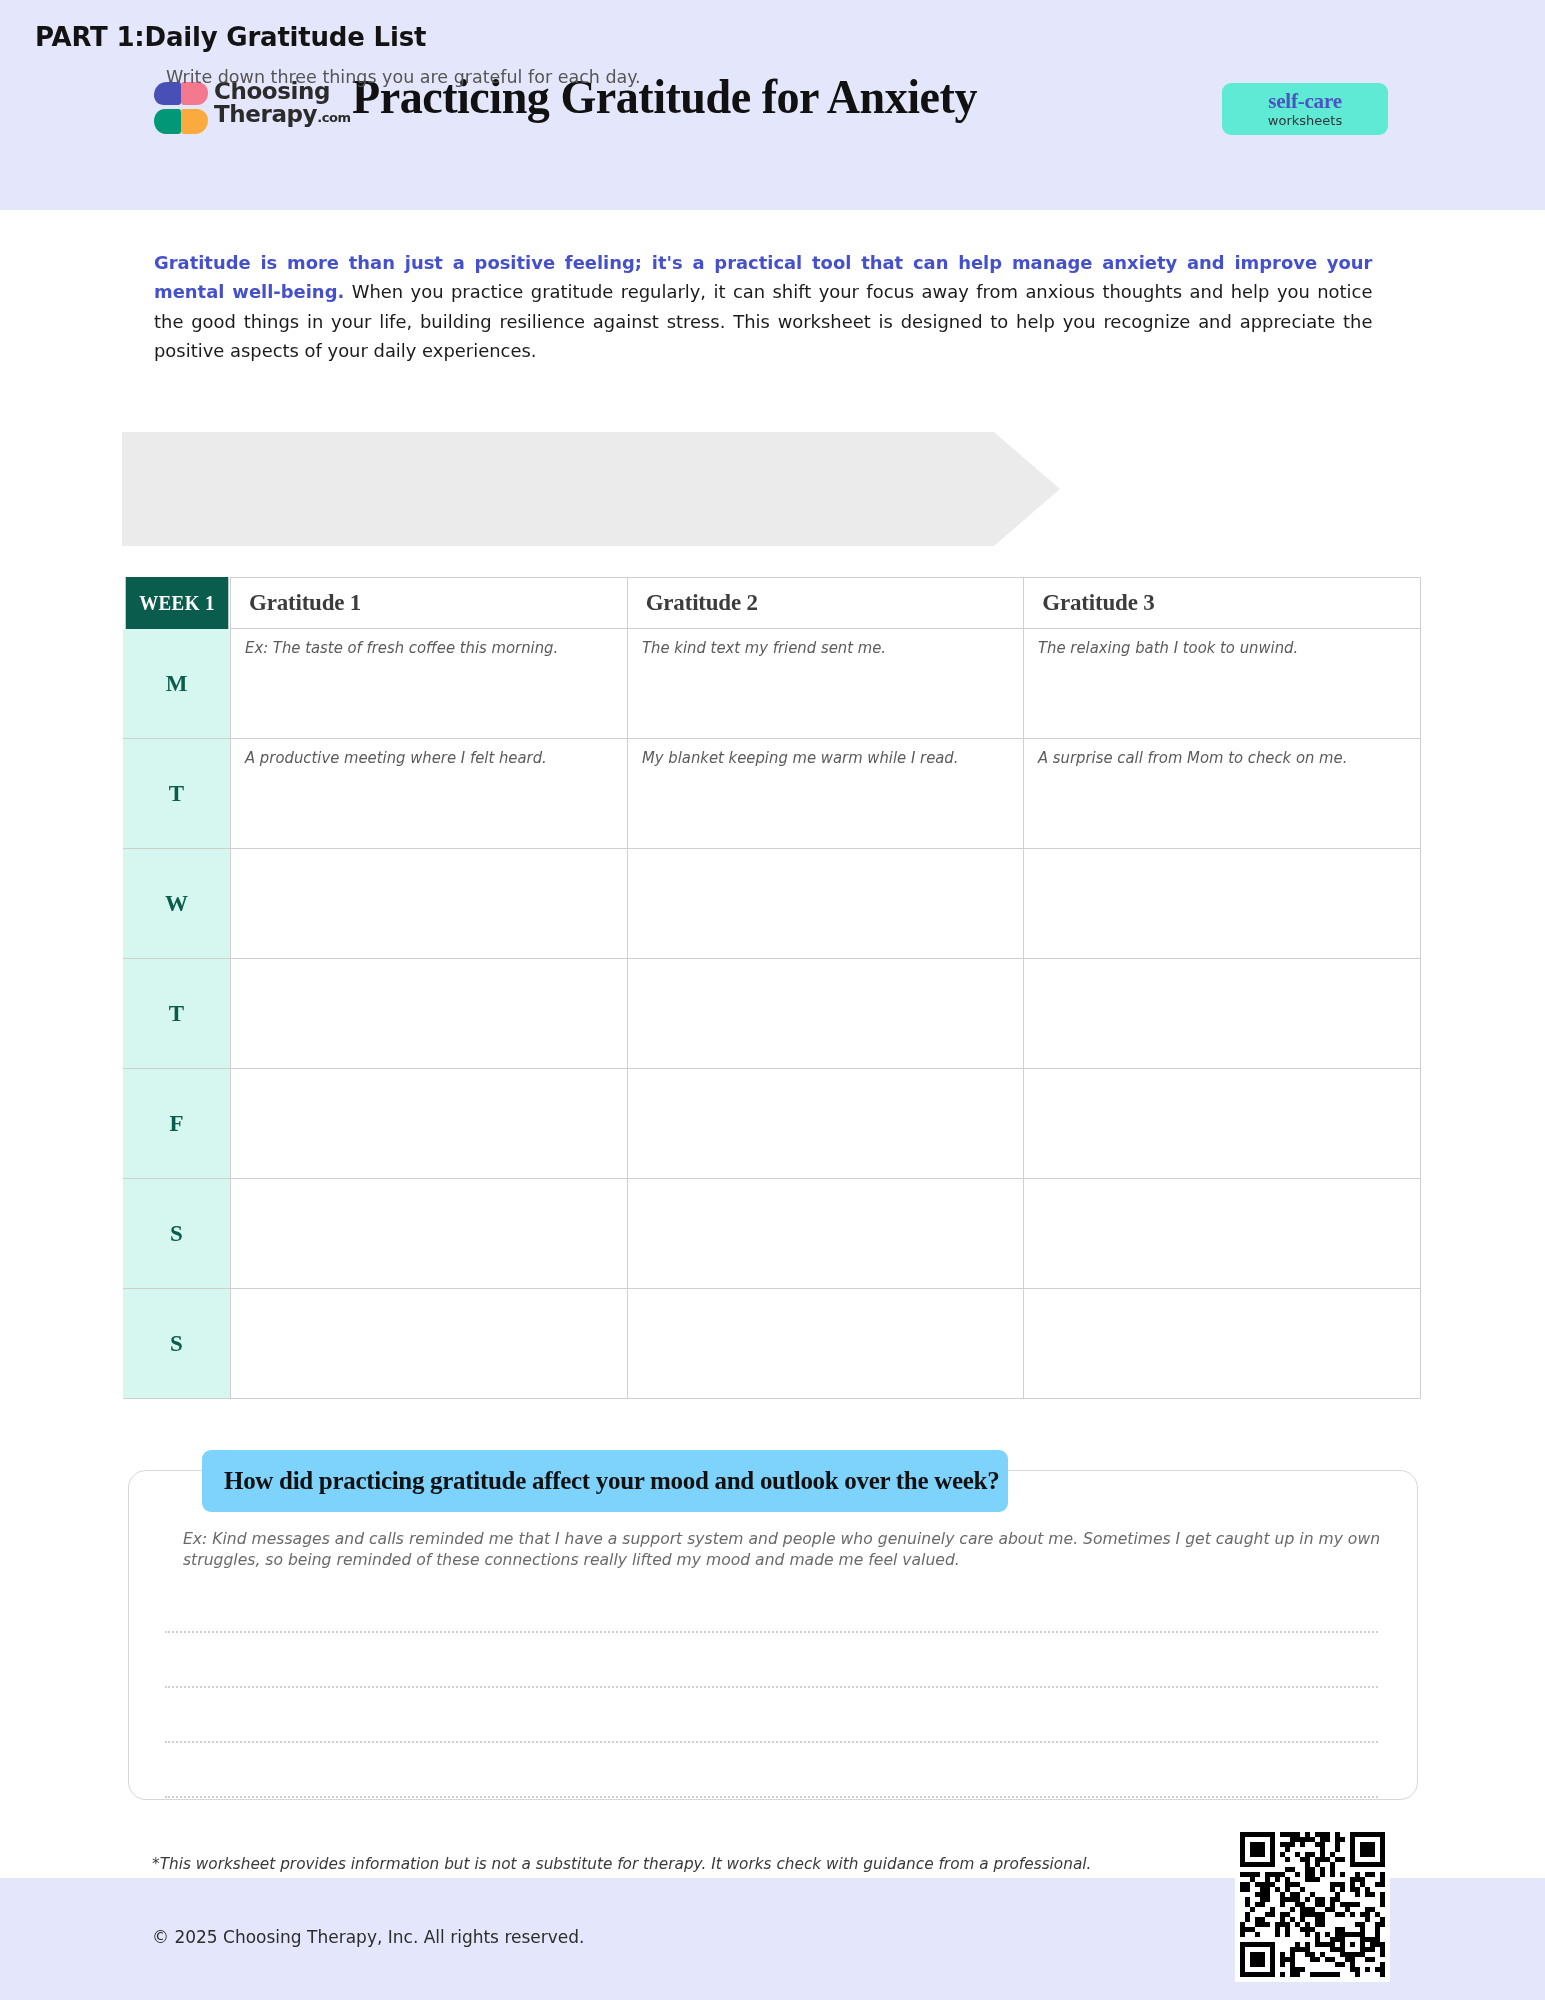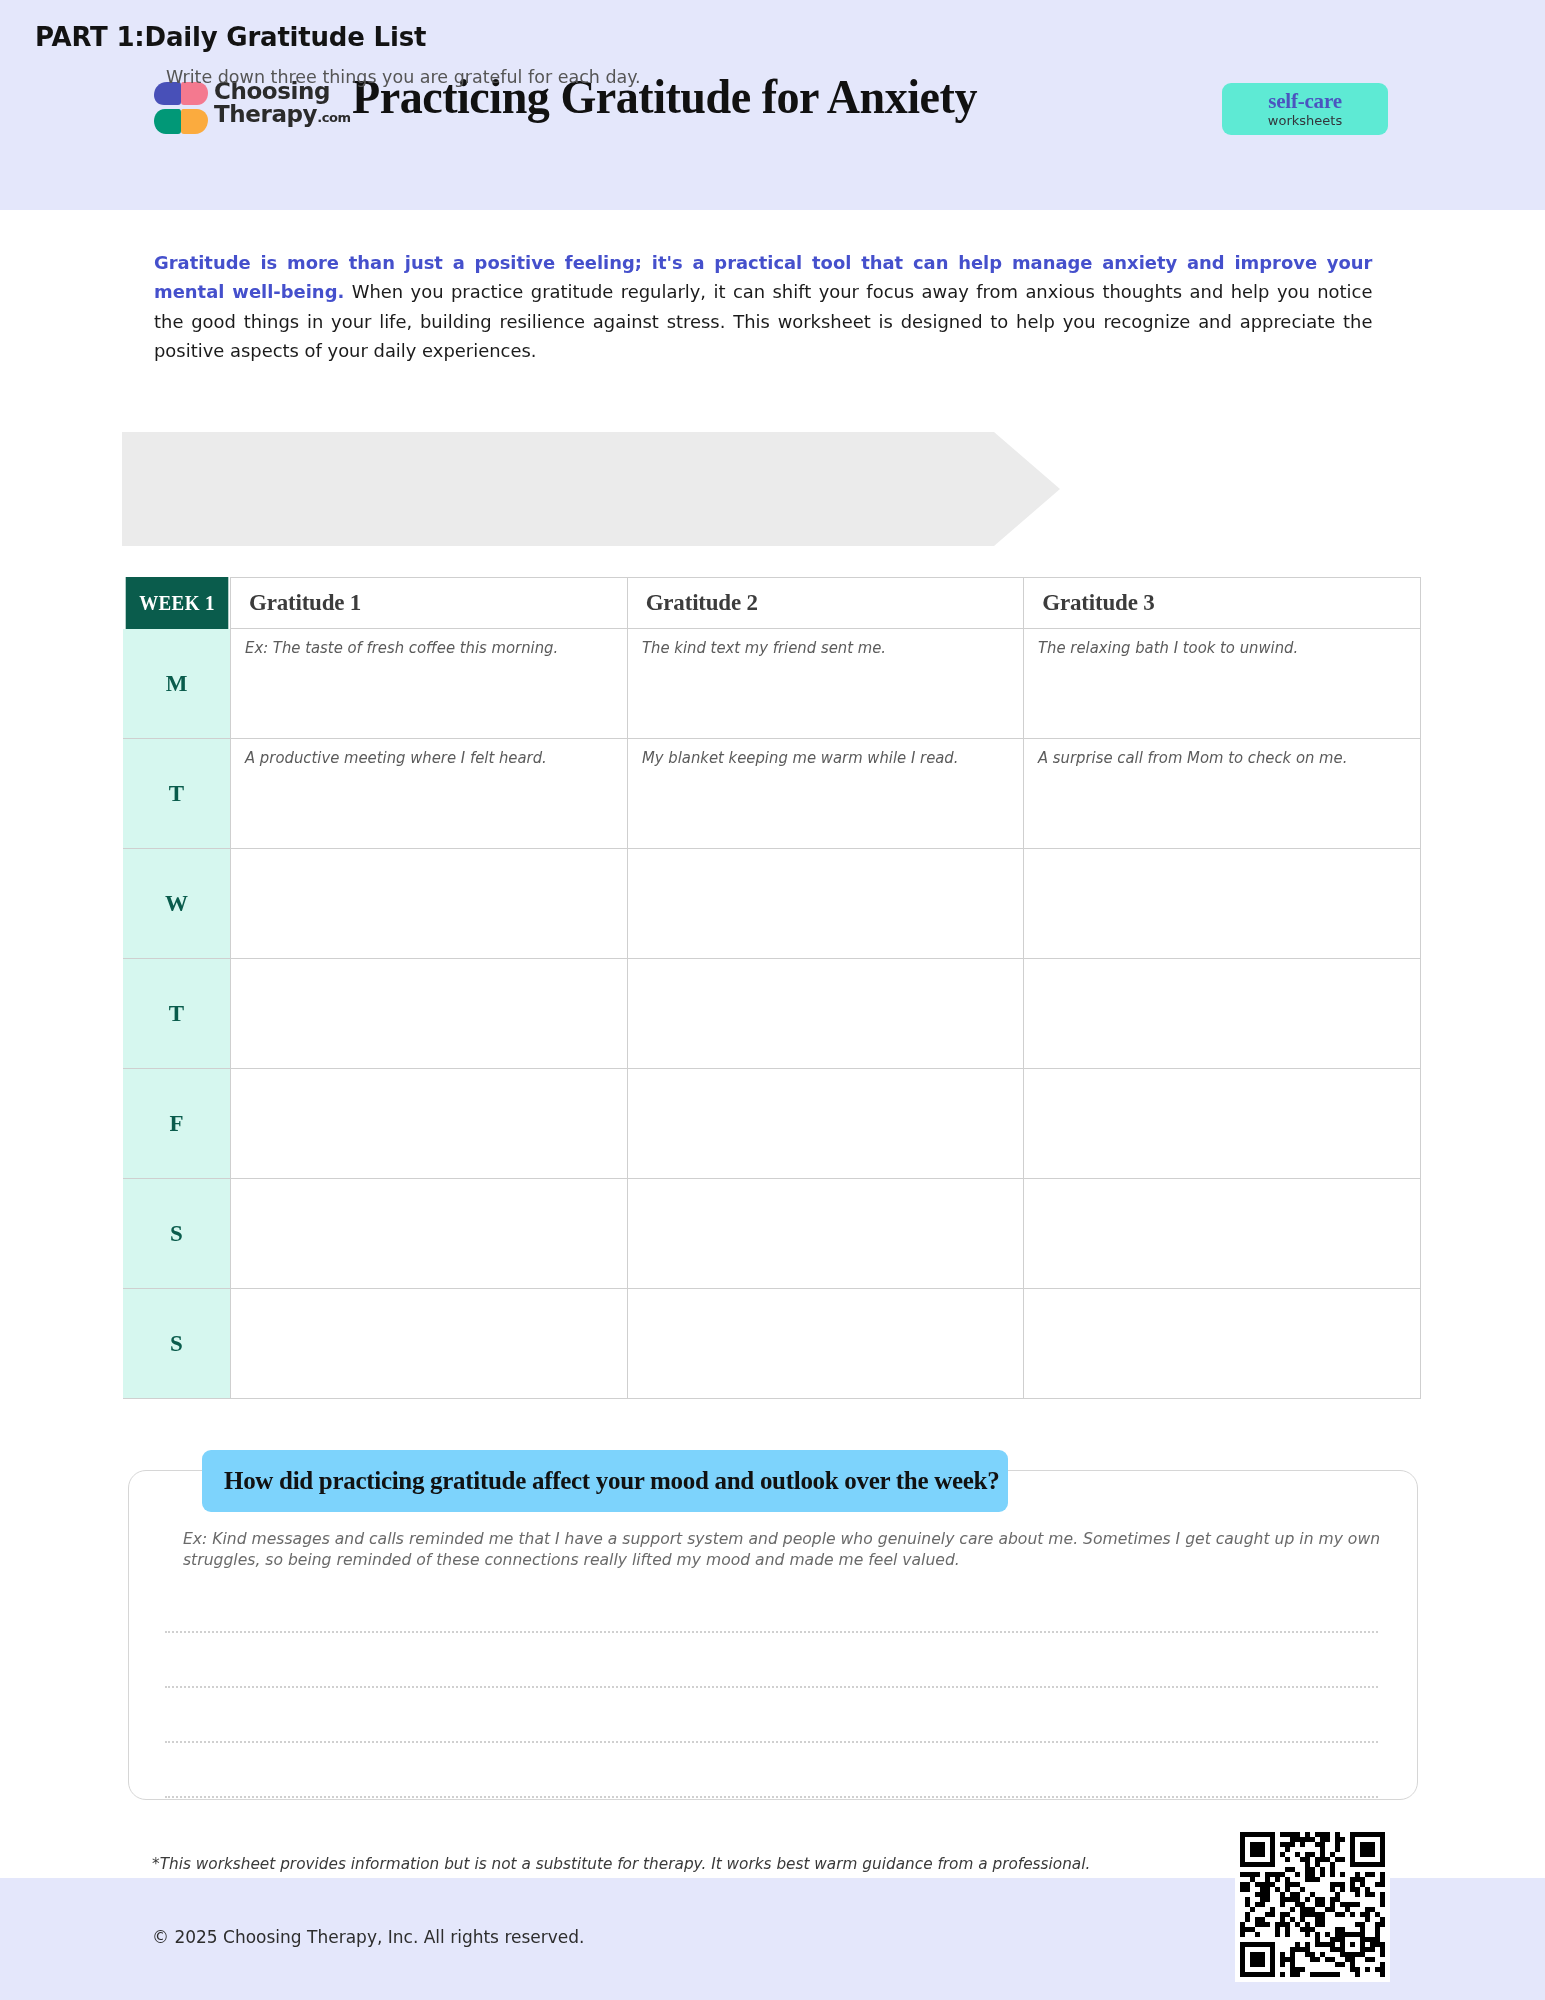--- a/index.html
+++ b/index.html
@@ -445,21 +445,21 @@
   <div class="reflect-outer"></div>
   <div class="reflect-q">How did practicing gratitude affect your mood and outlook over the week?</div>
   <div class="reflect-ex">Ex: Kind messages and calls reminded me that I have a support system and people who genuinely care about me. Sometimes I get caught up in my own struggles, so being reminded of these connections really lifted my mood and made me feel valued.</div>
   <div class="reflect-lines">
     <div class="rline"></div>
     <div class="rline"></div>
     <div class="rline"></div>
     <div class="rline"></div>
   </div>
 
-  <div class="disclaimer">*This worksheet provides information but is not a substitute for therapy. It works best warm guidance from a professional.</div>
+  <div class="disclaimer">*This worksheet provides information but is not a substitute for therapy. It works check with guidance from a professional.</div>
   <div class="footer-band"></div>
   <div class="copyright">© 2025 Choosing Therapy, Inc. All rights reserved.</div>
   <div class="qr">
     <svg id="qr-svg" viewBox="0 0 29 29" shape-rendering="crispEdges" aria-hidden="true">
         <rect width="29" height="29" fill="#ffffff"></rect>
         <path d="M0 0h1v1h-1zM1 0h1v1h-1zM2 0h1v1h-1zM3 0h1v1h-1zM4 0h1v1h-1zM5 0h1v1h-1zM6 0h1v1h-1zM8 0h1v1h-1zM9 0h1v1h-1zM10 0h1v1h-1zM11 0h1v1h-1zM13 0h1v1h-1zM15 0h1v1h-1zM16 0h1v1h-1zM17 0h1v1h-1zM19 0h1v1h-1zM22 0h1v1h-1zM23 0h1v1h-1zM24 0h1v1h-1zM25 0h1v1h-1zM26 0h1v1h-1zM27 0h1v1h-1zM28 0h1v1h-1zM0 1h1v1h-1zM6 1h1v1h-1zM10 1h1v1h-1zM11 1h1v1h-1zM12 1h1v1h-1zM13 1h1v1h-1zM14 1h1v1h-1zM16 1h1v1h-1zM17 1h1v1h-1zM19 1h1v1h-1zM20 1h1v1h-1zM22 1h1v1h-1zM28 1h1v1h-1zM0 2h1v1h-1zM2 2h1v1h-1zM3 2h1v1h-1zM4 2h1v1h-1zM6 2h1v1h-1zM8 2h1v1h-1zM9 2h1v1h-1zM10 2h1v1h-1zM12 2h1v1h-1zM15 2h1v1h-1zM16 2h1v1h-1zM19 2h1v1h-1zM22 2h1v1h-1zM24 2h1v1h-1zM25 2h1v1h-1zM26 2h1v1h-1zM28 2h1v1h-1zM0 3h1v1h-1zM2 3h1v1h-1zM3 3h1v1h-1zM4 3h1v1h-1zM6 3h1v1h-1zM9 3h1v1h-1zM16 3h1v1h-1zM19 3h1v1h-1zM22 3h1v1h-1zM24 3h1v1h-1zM25 3h1v1h-1zM26 3h1v1h-1zM28 3h1v1h-1zM0 4h1v1h-1zM2 4h1v1h-1zM3 4h1v1h-1zM4 4h1v1h-1zM6 4h1v1h-1zM8 4h1v1h-1zM11 4h1v1h-1zM13 4h1v1h-1zM14 4h1v1h-1zM16 4h1v1h-1zM18 4h1v1h-1zM22 4h1v1h-1zM24 4h1v1h-1zM25 4h1v1h-1zM26 4h1v1h-1zM28 4h1v1h-1zM0 5h1v1h-1zM6 5h1v1h-1zM9 5h1v1h-1zM12 5h1v1h-1zM13 5h1v1h-1zM15 5h1v1h-1zM16 5h1v1h-1zM17 5h1v1h-1zM19 5h1v1h-1zM20 5h1v1h-1zM22 5h1v1h-1zM28 5h1v1h-1zM0 6h1v1h-1zM1 6h1v1h-1zM2 6h1v1h-1zM3 6h1v1h-1zM4 6h1v1h-1zM5 6h1v1h-1zM6 6h1v1h-1zM13 6h1v1h-1zM15 6h1v1h-1zM18 6h1v1h-1zM22 6h1v1h-1zM23 6h1v1h-1zM24 6h1v1h-1zM25 6h1v1h-1zM26 6h1v1h-1zM27 6h1v1h-1zM28 6h1v1h-1zM9 7h1v1h-1zM10 7h1v1h-1zM13 7h1v1h-1zM14 7h1v1h-1zM16 7h1v1h-1zM18 7h1v1h-1zM0 8h1v1h-1zM1 8h1v1h-1zM2 8h1v1h-1zM3 8h1v1h-1zM5 8h1v1h-1zM6 8h1v1h-1zM7 8h1v1h-1zM8 8h1v1h-1zM11 8h1v1h-1zM13 8h1v1h-1zM14 8h1v1h-1zM16 8h1v1h-1zM18 8h1v1h-1zM20 8h1v1h-1zM23 8h1v1h-1zM25 8h1v1h-1zM26 8h1v1h-1zM28 8h1v1h-1zM2 9h1v1h-1zM5 9h1v1h-1zM7 9h1v1h-1zM9 9h1v1h-1zM13 9h1v1h-1zM14 9h1v1h-1zM15 9h1v1h-1zM22 9h1v1h-1zM23 9h1v1h-1zM24 9h1v1h-1zM28 9h1v1h-1zM0 10h1v1h-1zM1 10h1v1h-1zM3 10h1v1h-1zM4 10h1v1h-1zM5 10h1v1h-1zM6 10h1v1h-1zM9 10h1v1h-1zM10 10h1v1h-1zM11 10h1v1h-1zM18 10h1v1h-1zM19 10h1v1h-1zM20 10h1v1h-1zM22 10h1v1h-1zM24 10h1v1h-1zM27 10h1v1h-1zM28 10h1v1h-1zM0 11h1v1h-1zM1 11h1v1h-1zM4 11h1v1h-1zM5 11h1v1h-1zM7 11h1v1h-1zM9 11h1v1h-1zM12 11h1v1h-1zM18 11h1v1h-1zM20 11h1v1h-1zM22 11h1v1h-1zM23 11h1v1h-1zM25 11h1v1h-1zM3 12h1v1h-1zM4 12h1v1h-1zM5 12h1v1h-1zM8 12h1v1h-1zM10 12h1v1h-1zM11 12h1v1h-1zM14 12h1v1h-1zM19 12h1v1h-1zM23 12h1v1h-1zM25 12h1v1h-1zM26 12h1v1h-1zM28 12h1v1h-1zM1 13h1v1h-1zM4 13h1v1h-1zM5 13h1v1h-1zM8 13h1v1h-1zM9 13h1v1h-1zM10 13h1v1h-1zM11 13h1v1h-1zM13 13h1v1h-1zM15 13h1v1h-1zM16 13h1v1h-1zM18 13h1v1h-1zM19 13h1v1h-1zM28 13h1v1h-1zM1 14h1v1h-1zM3 14h1v1h-1zM4 14h1v1h-1zM8 14h1v1h-1zM11 14h1v1h-1zM12 14h1v1h-1zM15 14h1v1h-1zM16 14h1v1h-1zM18 14h1v1h-1zM20 14h1v1h-1zM21 14h1v1h-1zM22 14h1v1h-1zM23 14h1v1h-1zM28 14h1v1h-1zM2 15h1v1h-1zM6 15h1v1h-1zM10 15h1v1h-1zM12 15h1v1h-1zM13 15h1v1h-1zM14 15h1v1h-1zM17 15h1v1h-1zM18 15h1v1h-1zM21 15h1v1h-1zM25 15h1v1h-1zM26 15h1v1h-1zM1 16h1v1h-1zM5 16h1v1h-1zM6 16h1v1h-1zM8 16h1v1h-1zM9 16h1v1h-1zM12 16h1v1h-1zM13 16h1v1h-1zM14 16h1v1h-1zM15 16h1v1h-1zM16 16h1v1h-1zM19 16h1v1h-1zM20 16h1v1h-1zM22 16h1v1h-1zM24 16h1v1h-1zM25 16h1v1h-1zM27 16h1v1h-1zM1 17h1v1h-1zM3 17h1v1h-1zM4 17h1v1h-1zM8 17h1v1h-1zM10 17h1v1h-1zM12 17h1v1h-1zM15 17h1v1h-1zM16 17h1v1h-1zM25 17h1v1h-1zM28 17h1v1h-1zM0 18h1v1h-1zM3 18h1v1h-1zM4 18h1v1h-1zM5 18h1v1h-1zM7 18h1v1h-1zM8 18h1v1h-1zM9 18h1v1h-1zM11 18h1v1h-1zM13 18h1v1h-1zM15 18h1v1h-1zM16 18h1v1h-1zM23 18h1v1h-1zM24 18h1v1h-1zM27 18h1v1h-1zM28 18h1v1h-1zM0 19h1v1h-1zM1 19h1v1h-1zM2 19h1v1h-1zM7 19h1v1h-1zM9 19h1v1h-1zM12 19h1v1h-1zM13 19h1v1h-1zM14 19h1v1h-1zM19 19h1v1h-1zM20 19h1v1h-1zM24 19h1v1h-1zM27 19h1v1h-1zM0 20h1v1h-1zM3 20h1v1h-1zM7 20h1v1h-1zM9 20h1v1h-1zM13 20h1v1h-1zM15 20h1v1h-1zM17 20h1v1h-1zM19 20h1v1h-1zM20 20h1v1h-1zM21 20h1v1h-1zM22 20h1v1h-1zM23 20h1v1h-1zM24 20h1v1h-1zM27 20h1v1h-1zM15 21h1v1h-1zM18 21h1v1h-1zM19 21h1v1h-1zM20 21h1v1h-1zM24 21h1v1h-1zM25 21h1v1h-1zM26 21h1v1h-1zM27 21h1v1h-1zM0 22h1v1h-1zM1 22h1v1h-1zM2 22h1v1h-1zM3 22h1v1h-1zM4 22h1v1h-1zM5 22h1v1h-1zM6 22h1v1h-1zM11 22h1v1h-1zM13 22h1v1h-1zM15 22h1v1h-1zM16 22h1v1h-1zM17 22h1v1h-1zM18 22h1v1h-1zM20 22h1v1h-1zM22 22h1v1h-1zM24 22h1v1h-1zM26 22h1v1h-1zM27 22h1v1h-1zM28 22h1v1h-1zM0 23h1v1h-1zM6 23h1v1h-1zM10 23h1v1h-1zM11 23h1v1h-1zM12 23h1v1h-1zM13 23h1v1h-1zM18 23h1v1h-1zM19 23h1v1h-1zM20 23h1v1h-1zM24 23h1v1h-1zM25 23h1v1h-1zM26 23h1v1h-1zM28 23h1v1h-1zM0 24h1v1h-1zM2 24h1v1h-1zM3 24h1v1h-1zM4 24h1v1h-1zM6 24h1v1h-1zM8 24h1v1h-1zM10 24h1v1h-1zM13 24h1v1h-1zM14 24h1v1h-1zM16 24h1v1h-1zM20 24h1v1h-1zM21 24h1v1h-1zM22 24h1v1h-1zM23 24h1v1h-1zM24 24h1v1h-1zM28 24h1v1h-1zM0 25h1v1h-1zM2 25h1v1h-1zM3 25h1v1h-1zM4 25h1v1h-1zM6 25h1v1h-1zM8 25h1v1h-1zM9 25h1v1h-1zM10 25h1v1h-1zM14 25h1v1h-1zM15 25h1v1h-1zM17 25h1v1h-1zM18 25h1v1h-1zM21 25h1v1h-1zM22 25h1v1h-1zM25 25h1v1h-1zM26 25h1v1h-1zM0 26h1v1h-1zM2 26h1v1h-1zM3 26h1v1h-1zM4 26h1v1h-1zM6 26h1v1h-1zM8 26h1v1h-1zM10 26h1v1h-1zM19 26h1v1h-1zM20 26h1v1h-1zM22 26h1v1h-1zM28 26h1v1h-1zM0 27h1v1h-1zM6 27h1v1h-1zM10 27h1v1h-1zM11 27h1v1h-1zM12 27h1v1h-1zM22 27h1v1h-1zM23 27h1v1h-1zM25 27h1v1h-1zM27 27h1v1h-1zM28 27h1v1h-1zM0 28h1v1h-1zM1 28h1v1h-1zM2 28h1v1h-1zM3 28h1v1h-1zM4 28h1v1h-1zM5 28h1v1h-1zM6 28h1v1h-1zM8 28h1v1h-1zM10 28h1v1h-1zM11 28h1v1h-1zM14 28h1v1h-1zM15 28h1v1h-1zM16 28h1v1h-1zM17 28h1v1h-1zM18 28h1v1h-1zM19 28h1v1h-1zM23 28h1v1h-1zM28 28h1v1h-1z" fill="#000000"></path>
       </svg>
   </div>
 
 </div>

